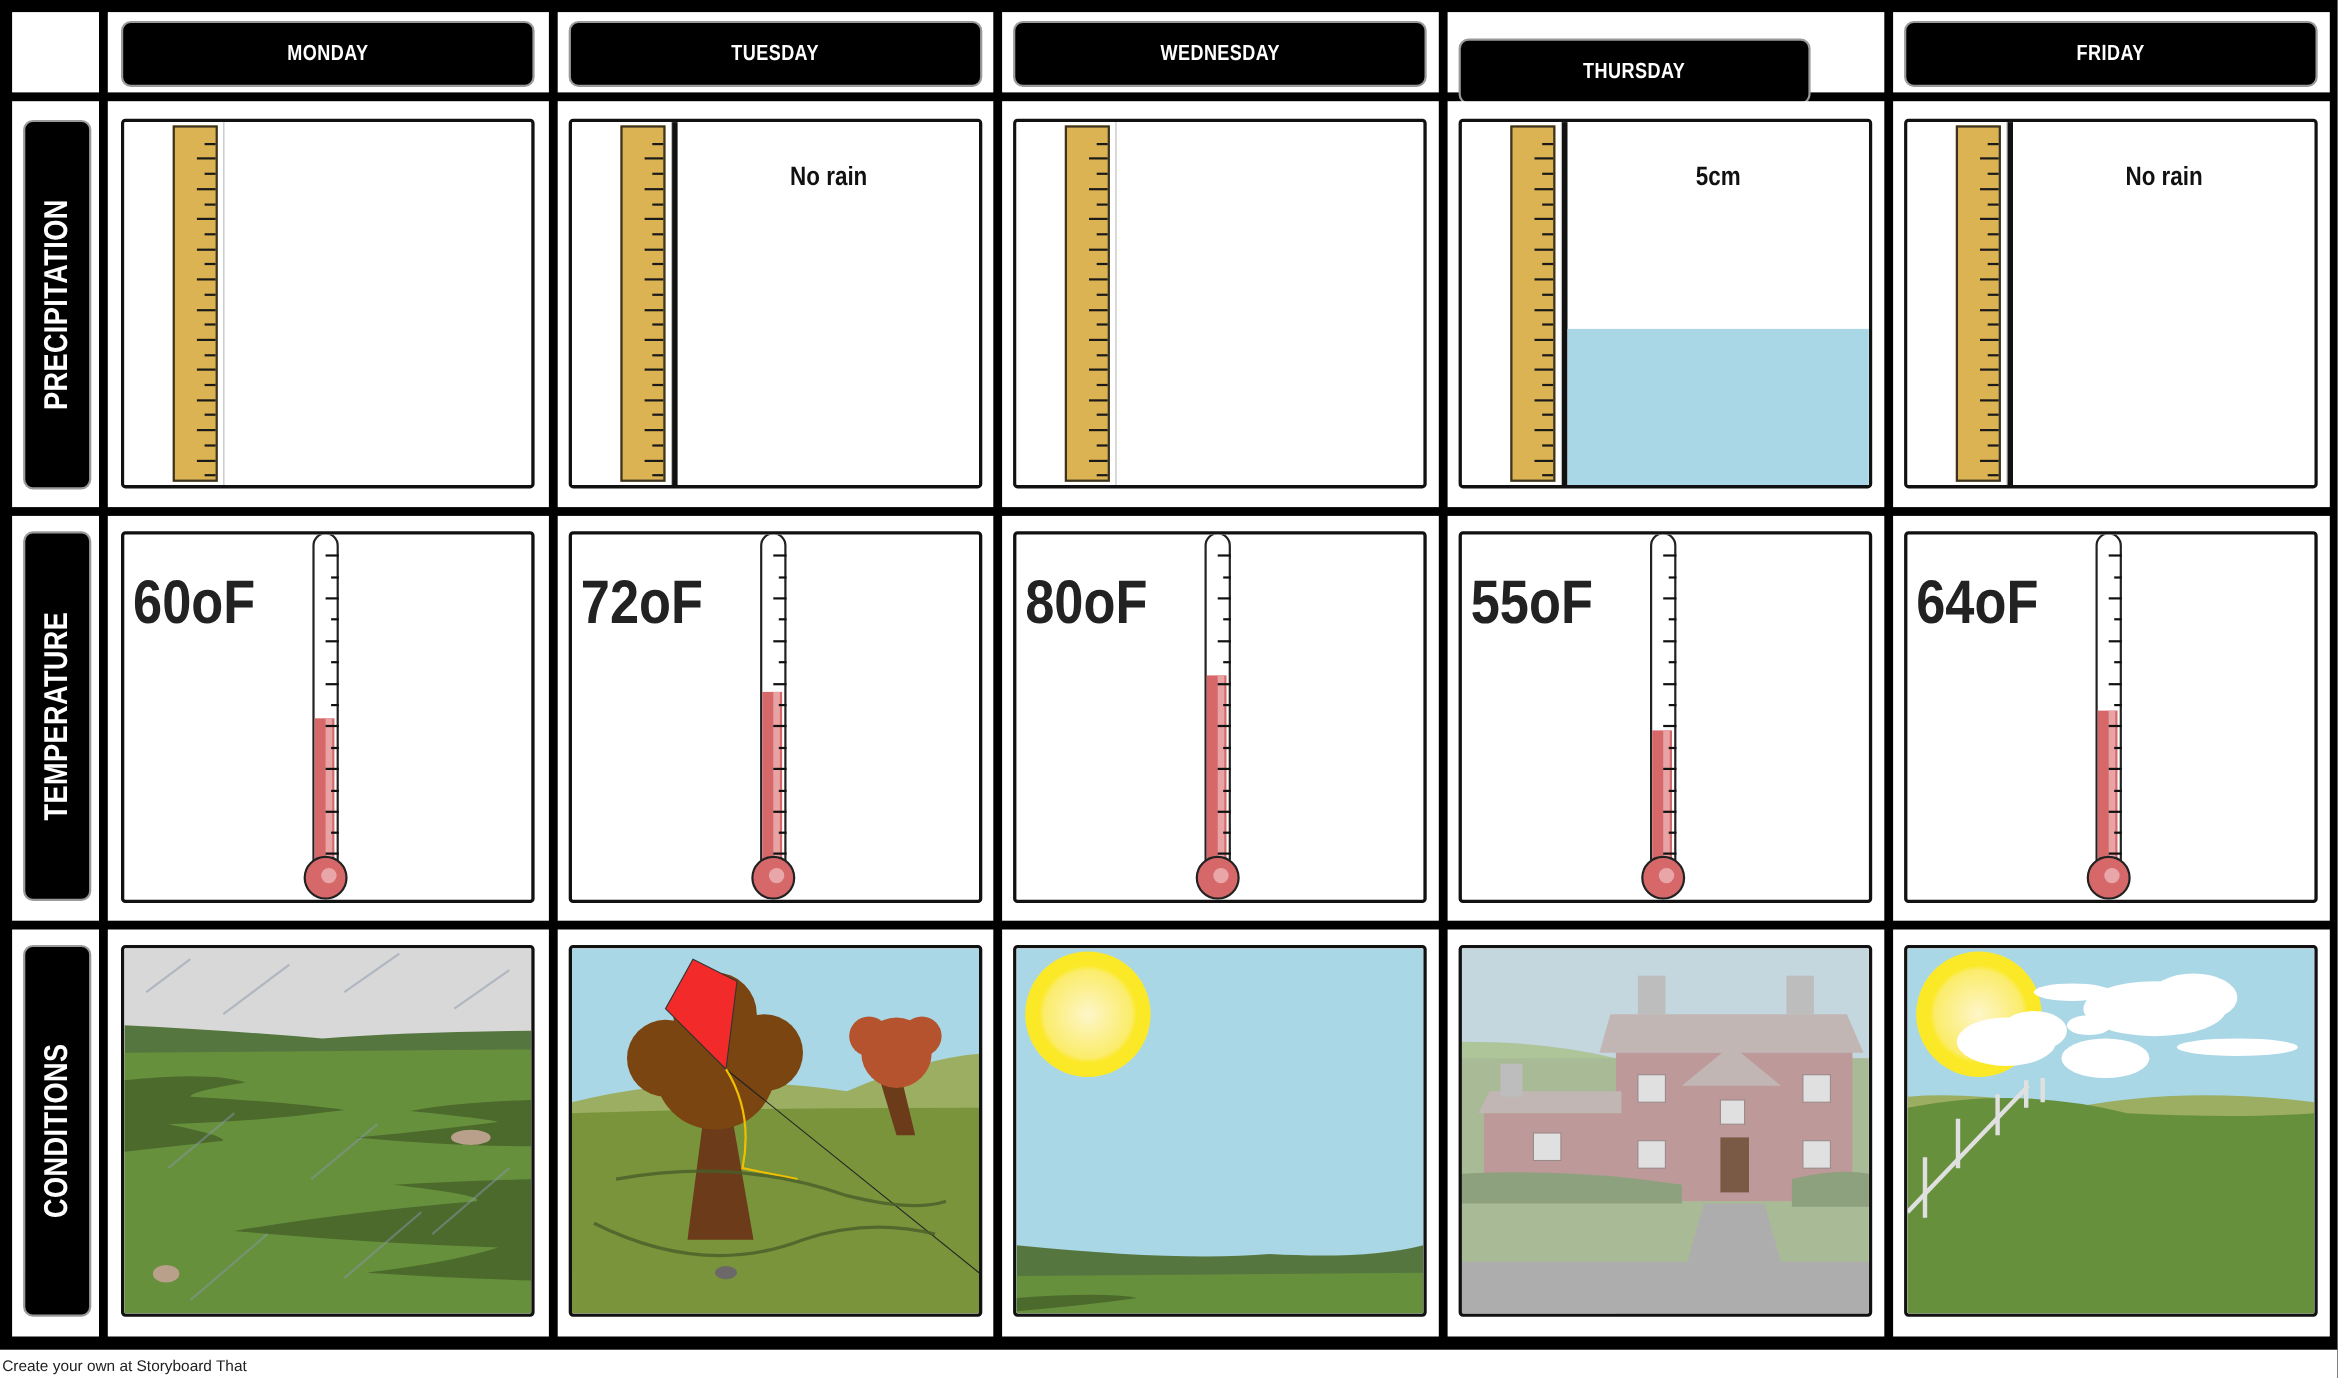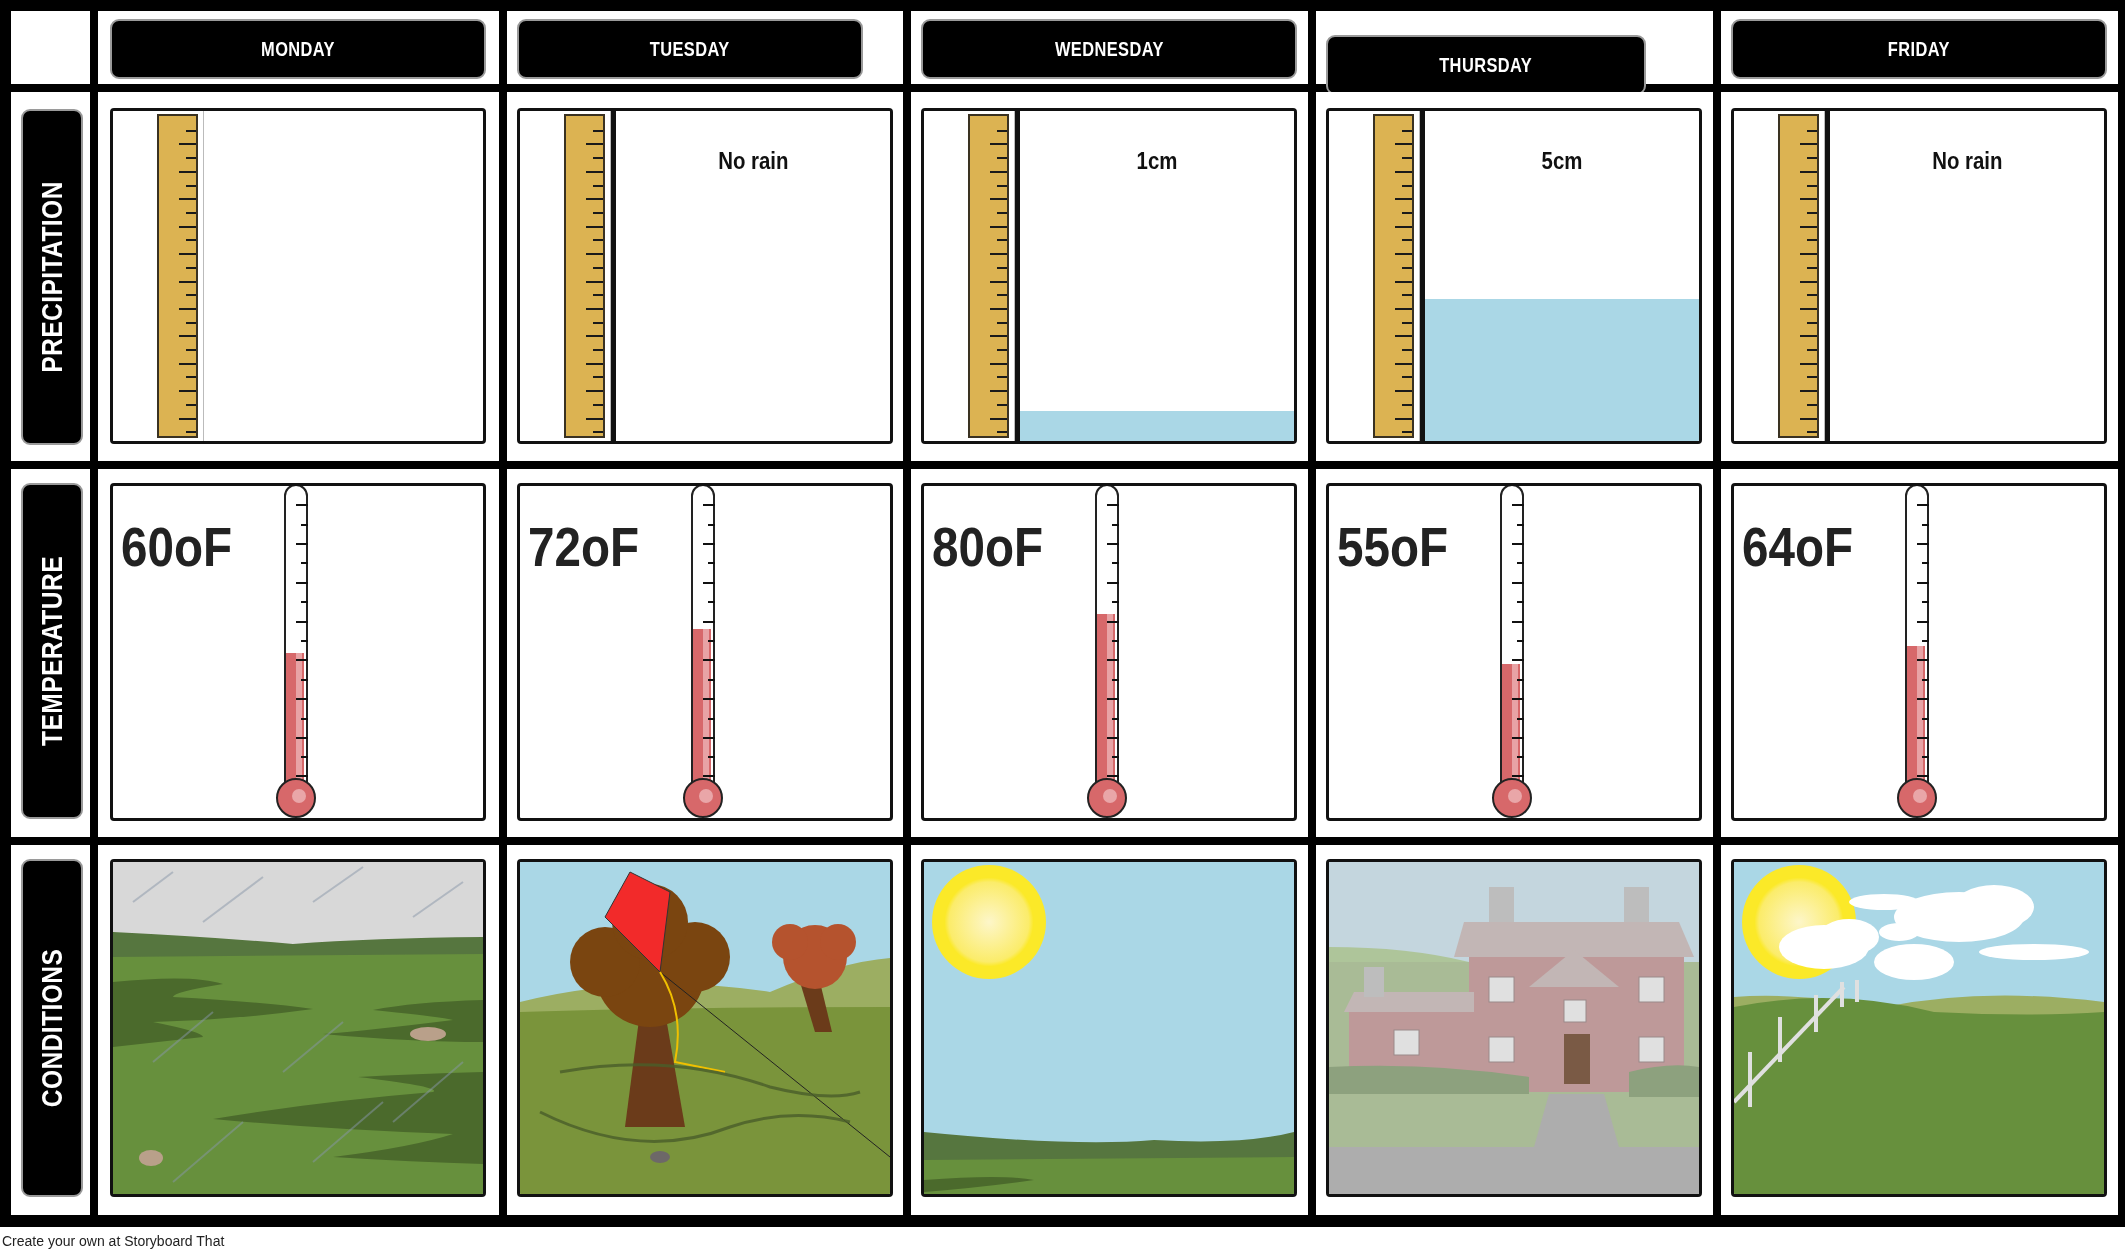--- a/index.html
+++ b/index.html
@@ -37,21 +37,21 @@
 <div class="frame"></div>
 
 <div class="cell" style="left:11px;top:11px;width:79px;height:73px;"></div>
 
 <div class="cell" style="left:98px;top:11px;width:401px;height:73px;">
   <div class="day-header" style="left:12px;top:8px;width:376px;height:60px;">
       <span>MONDAY</span>
     </div>
 </div>
 <div class="cell" style="left:507px;top:11px;width:396px;height:73px;">
-  <div class="day-header" style="left:10px;top:8px;width:346px;height:60px;align-items:center;">
+  <div class="day-header" style="left:10px;top:8px;width:376px;height:60px;align-items:center;">
       <span>TUESDAY</span>
     </div>
 </div>
 <div class="cell" style="left:911px;top:11px;width:397px;height:73px;">
   <div class="day-header" style="left:10px;top:8px;width:376px;height:60px;">
       <span>WEDNESDAY</span>
     </div>
 </div>
 <div class="cell" style="left:1316px;top:11px;width:397px;height:73px;">
   <div class="day-header" style="left:10px;top:24px;width:320px;height:60px;">
@@ -168,24 +168,20 @@
           <div class="tick" style="top:206px;width:10px"></div>
           <div class="tick" style="top:219px;width:17px"></div>
           <div class="tick" style="top:233px;width:10px"></div>
           <div class="tick" style="top:247px;width:17px"></div>
           <div class="tick" style="top:260px;width:10px"></div>
           <div class="tick" style="top:274px;width:17px"></div>
           <div class="tick" style="top:288px;width:10px"></div>
           <div class="tick" style="top:302px;width:17px"></div>
           <div class="tick" style="top:315px;width:10px"></div>
       </div>
-    </div>
-    <div class="container">
-      <div class="water" style="height:9%;"></div>
-      <div class="precip-label"><span>1cm</span></div>
     </div>
   </div>
 </div>
 
 <div class="cell" style="left:1316px;top:92px;width:397px;height:369px;">
   <div class="panel" style="left:10px;top:16px;width:376px;height:336px;">
     <div class="ruler-bay">
       <div class="ruler">
         <div class="tick" style="top:14px;width:10px"></div>
           <div class="tick" style="top:27px;width:17px"></div>

